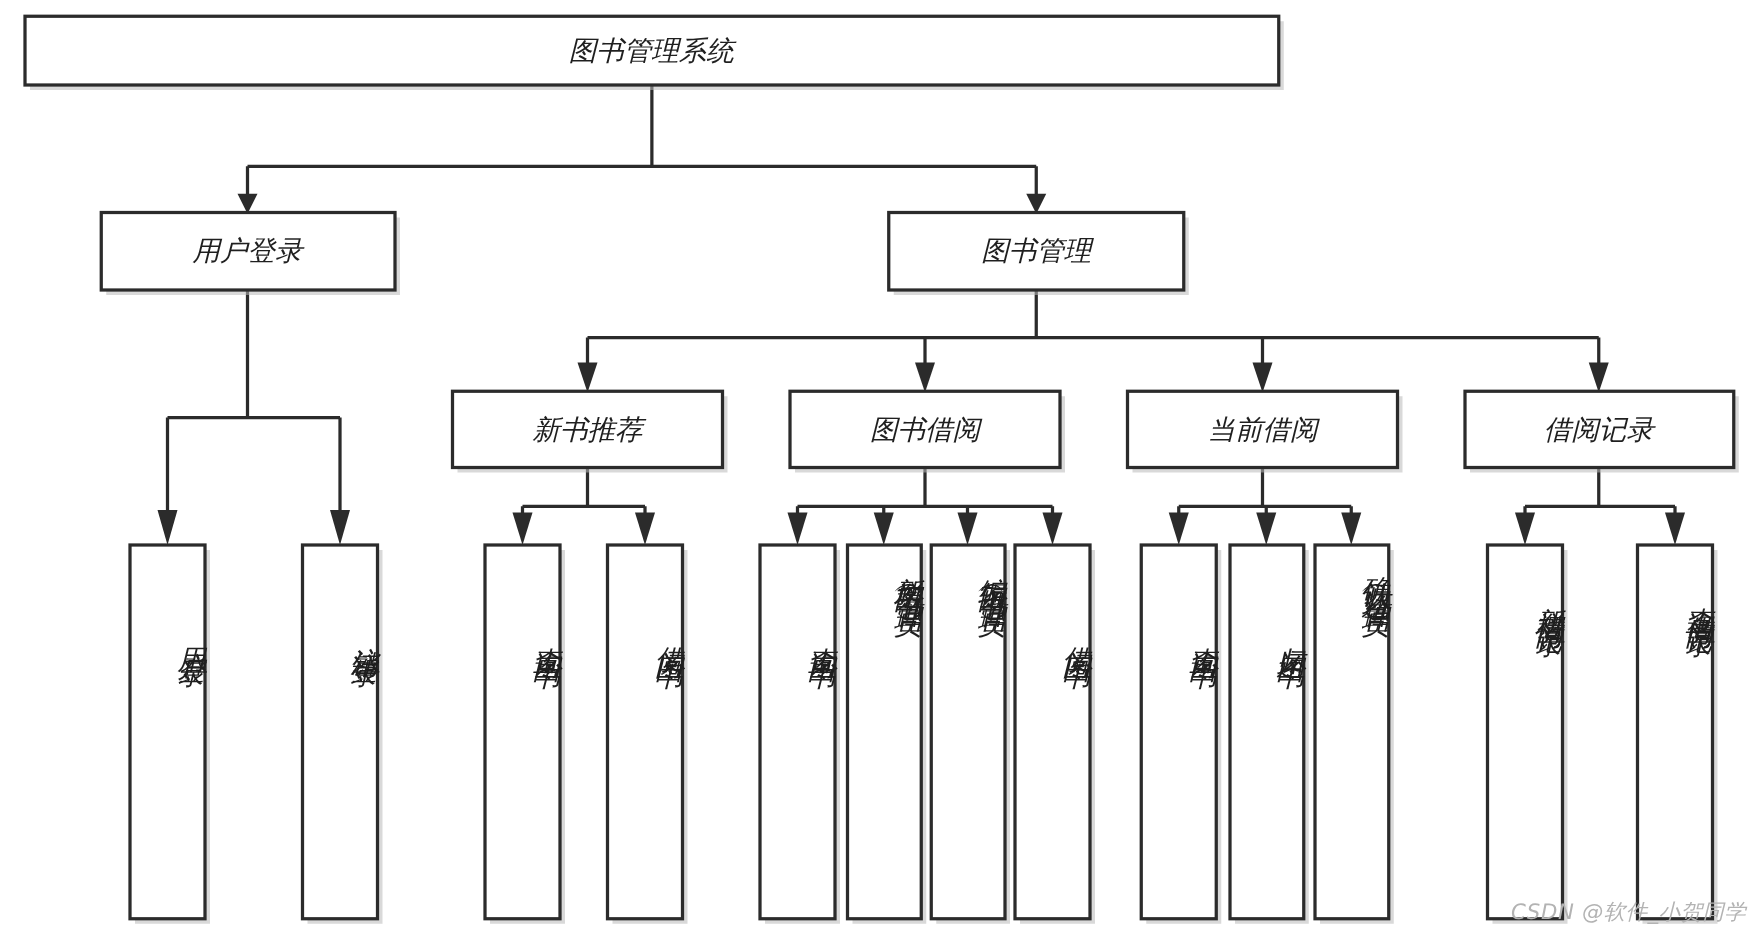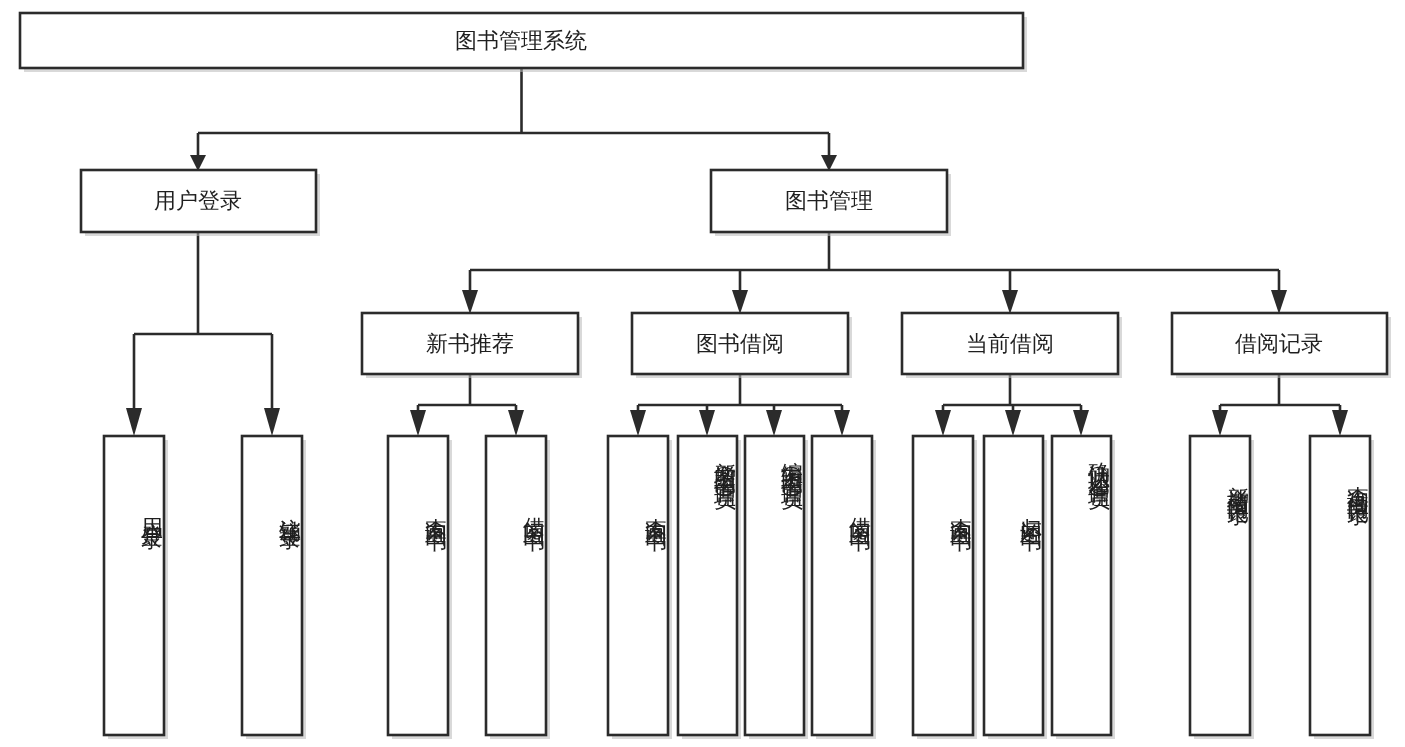--- a/index.html
+++ b/index.html
@@ -11,20 +11,21 @@
     width: 1405px;
     height: 747px;
     font-family: "DejaVu Sans", "Liberation Sans", sans-serif;
     overflow: hidden;
   }
   #diagram-root {
     position: relative;
     width: 1405px;
     height: 747px;
     background: #ffffff;
+    font-style: italic;
   }
   svg#tree-svg {
     position: absolute;
     left: 0;
     top: 0;
     width: 1405px;
     height: 747px;
     display: block;
   }
   .node-box {
@@ -237,13 +238,14 @@
     <div class="leaf-label-v" style="left:678px; top:444px; width:59px;  text-align:center;">新增图书（管理员）</div>
     <div class="leaf-label-v" style="left:745px; top:444px; width:59px;  text-align:center;">编辑图书（管理员）</div>
     <div class="leaf-label-v" style="left:812px; top:500px; width:60px;  text-align:center;">借阅图书</div>
     <div class="leaf-label-v" style="left:913px; top:500px; width:60px;  text-align:center;">查询图书</div>
     <div class="leaf-label-v" style="left:984px; top:500px; width:59px;  text-align:center;">归还图书</div>
     <div class="leaf-label-v" style="left:1052px; top:444px; width:59px; text-align:center;">确认归还（管理员）</div>
     <div class="leaf-label-v" style="left:1190px; top:468px; width:60px; text-align:center;">新增借阅记录</div>
     <div class="leaf-label-v" style="left:1310px; top:468px; width:60px; text-align:center;">查询借阅记录</div>
   </div>
 
+  <div class="watermark">CSDN @软件_小贺同学</div>
 </div>
 
 </body></html>

